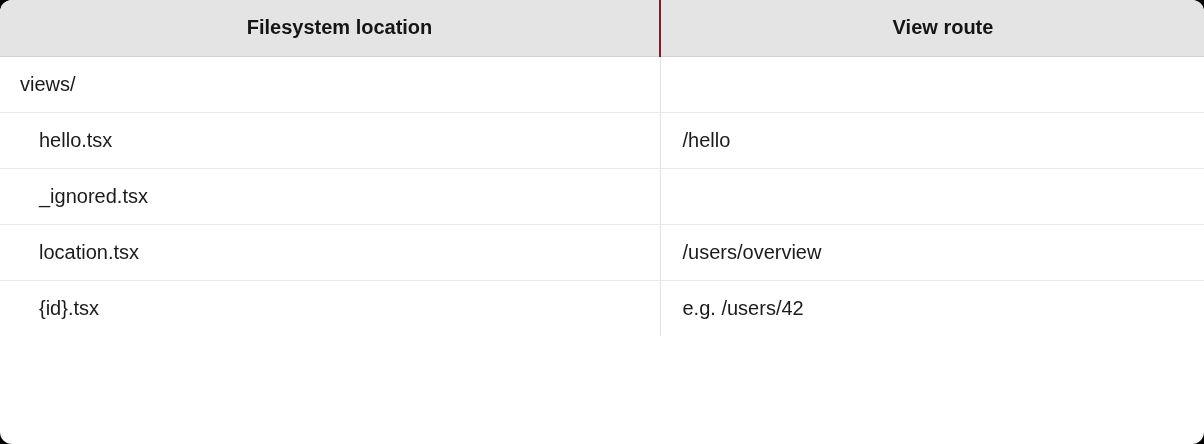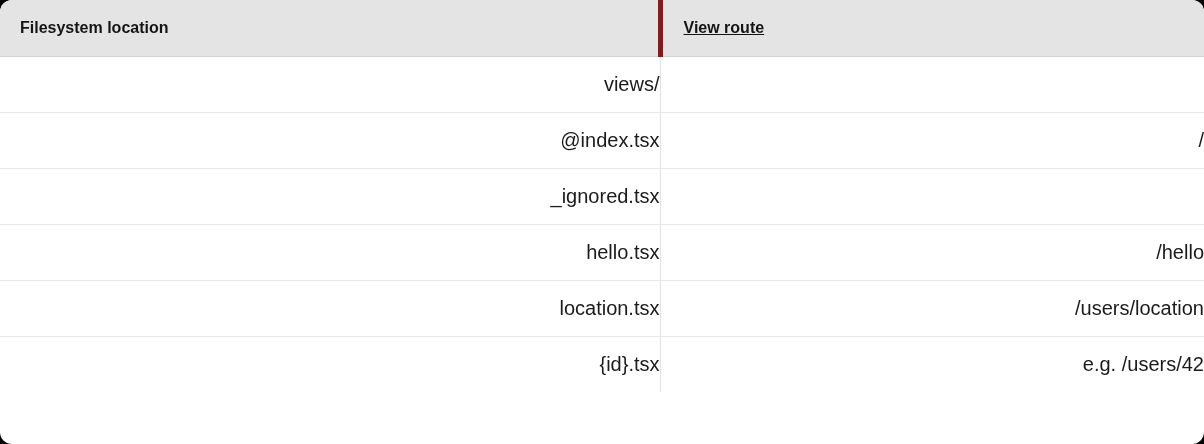--- a/index.html
+++ b/index.html
@@ -33,46 +33,44 @@
 
   .table col.col-location { width: 660px; }
   .table col.col-route    { width: 544px; }
 
   thead tr {
     background: #e4e4e4;
   }
 
   thead th {
     height: 56px;
-    text-align: left;
+    text-align: center;
     vertical-align: middle;
-    font-size: 16px;
+    font-size: 20px;
     font-weight: bold;
     color: #151515;
     padding: 0 0 0 20px;
     border-bottom: 1px solid #d2d2d2;
     white-space: nowrap;
   }
 
   thead th.th-route {
     padding-left: 21px;
-    border-left: 5px solid #7f1d1d;
-    text-decoration: underline;
+    border-left: 2px solid #7f1d1d;
   }
 
   tbody td {
     height: 56px;
     vertical-align: middle;
     font-size: 20px;
     font-weight: normal;
     color: #1b1b1b;
     border-bottom: 1px solid #e8e8e8;
     white-space: nowrap;
     overflow: hidden;
-    text-align: right;
   }
 
   tbody td.cell-location {
     padding-left: 20px;
   }
 
   tbody tr.indent td.cell-location {
     padding-left: 39px;
   }
 
@@ -99,34 +97,30 @@
         <th class="th-location">Filesystem location</th>
         <th class="th-route">View route</th>
       </tr>
     </thead>
     <tbody id="table-body">
         <tr class="">
           <td class="cell-location">views/</td>
           <td class="cell-route"></td>
         </tr>
         <tr class="indent">
-          <td class="cell-location">@index.tsx</td>
-          <td class="cell-route">/</td>
+          <td class="cell-location">hello.tsx</td>
+          <td class="cell-route">/hello</td>
         </tr>
         <tr class="indent">
           <td class="cell-location">_ignored.tsx</td>
           <td class="cell-route"></td>
         </tr>
         <tr class="indent">
-          <td class="cell-location">hello.tsx</td>
-          <td class="cell-route">/hello</td>
-        </tr>
-        <tr class="indent">
           <td class="cell-location">location.tsx</td>
-          <td class="cell-route">/users/location</td>
+          <td class="cell-route">/users/overview</td>
         </tr>
         <tr class="indent">
           <td class="cell-location">{id}.tsx</td>
           <td class="cell-route">e.g. /users/42</td>
         </tr>
       </tbody>
   </table>
 </div>
 
 </body></html>

